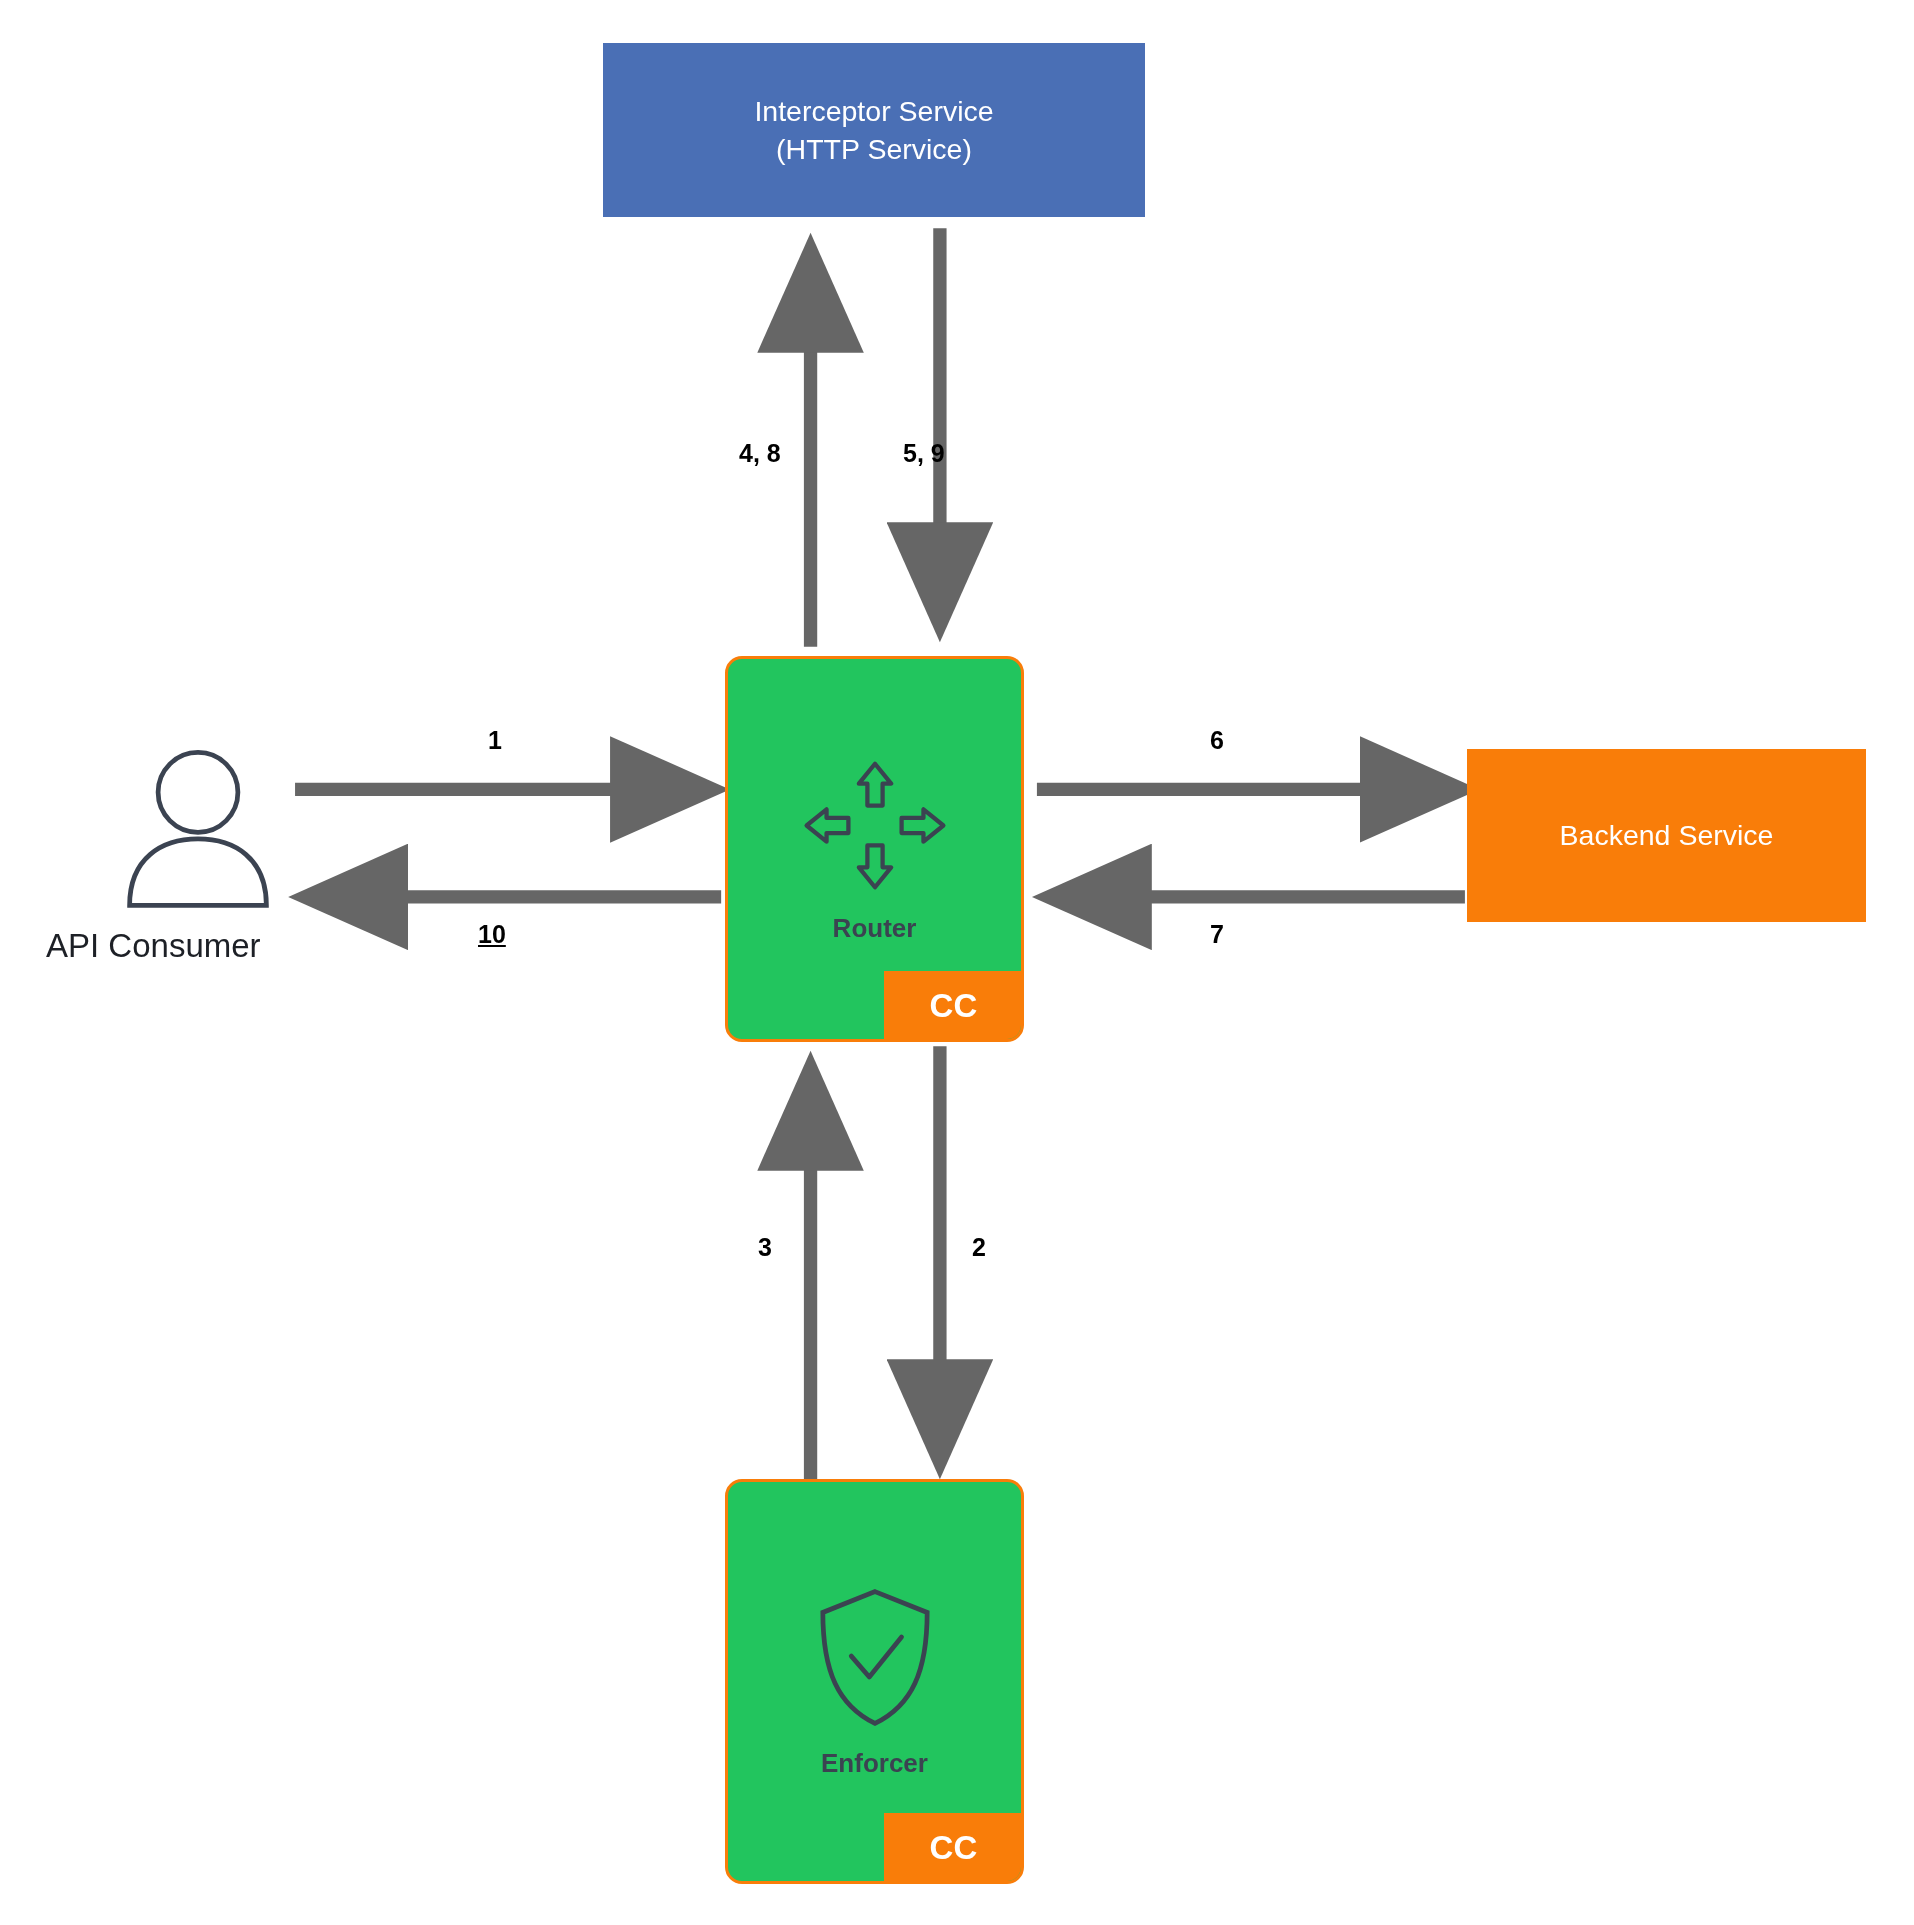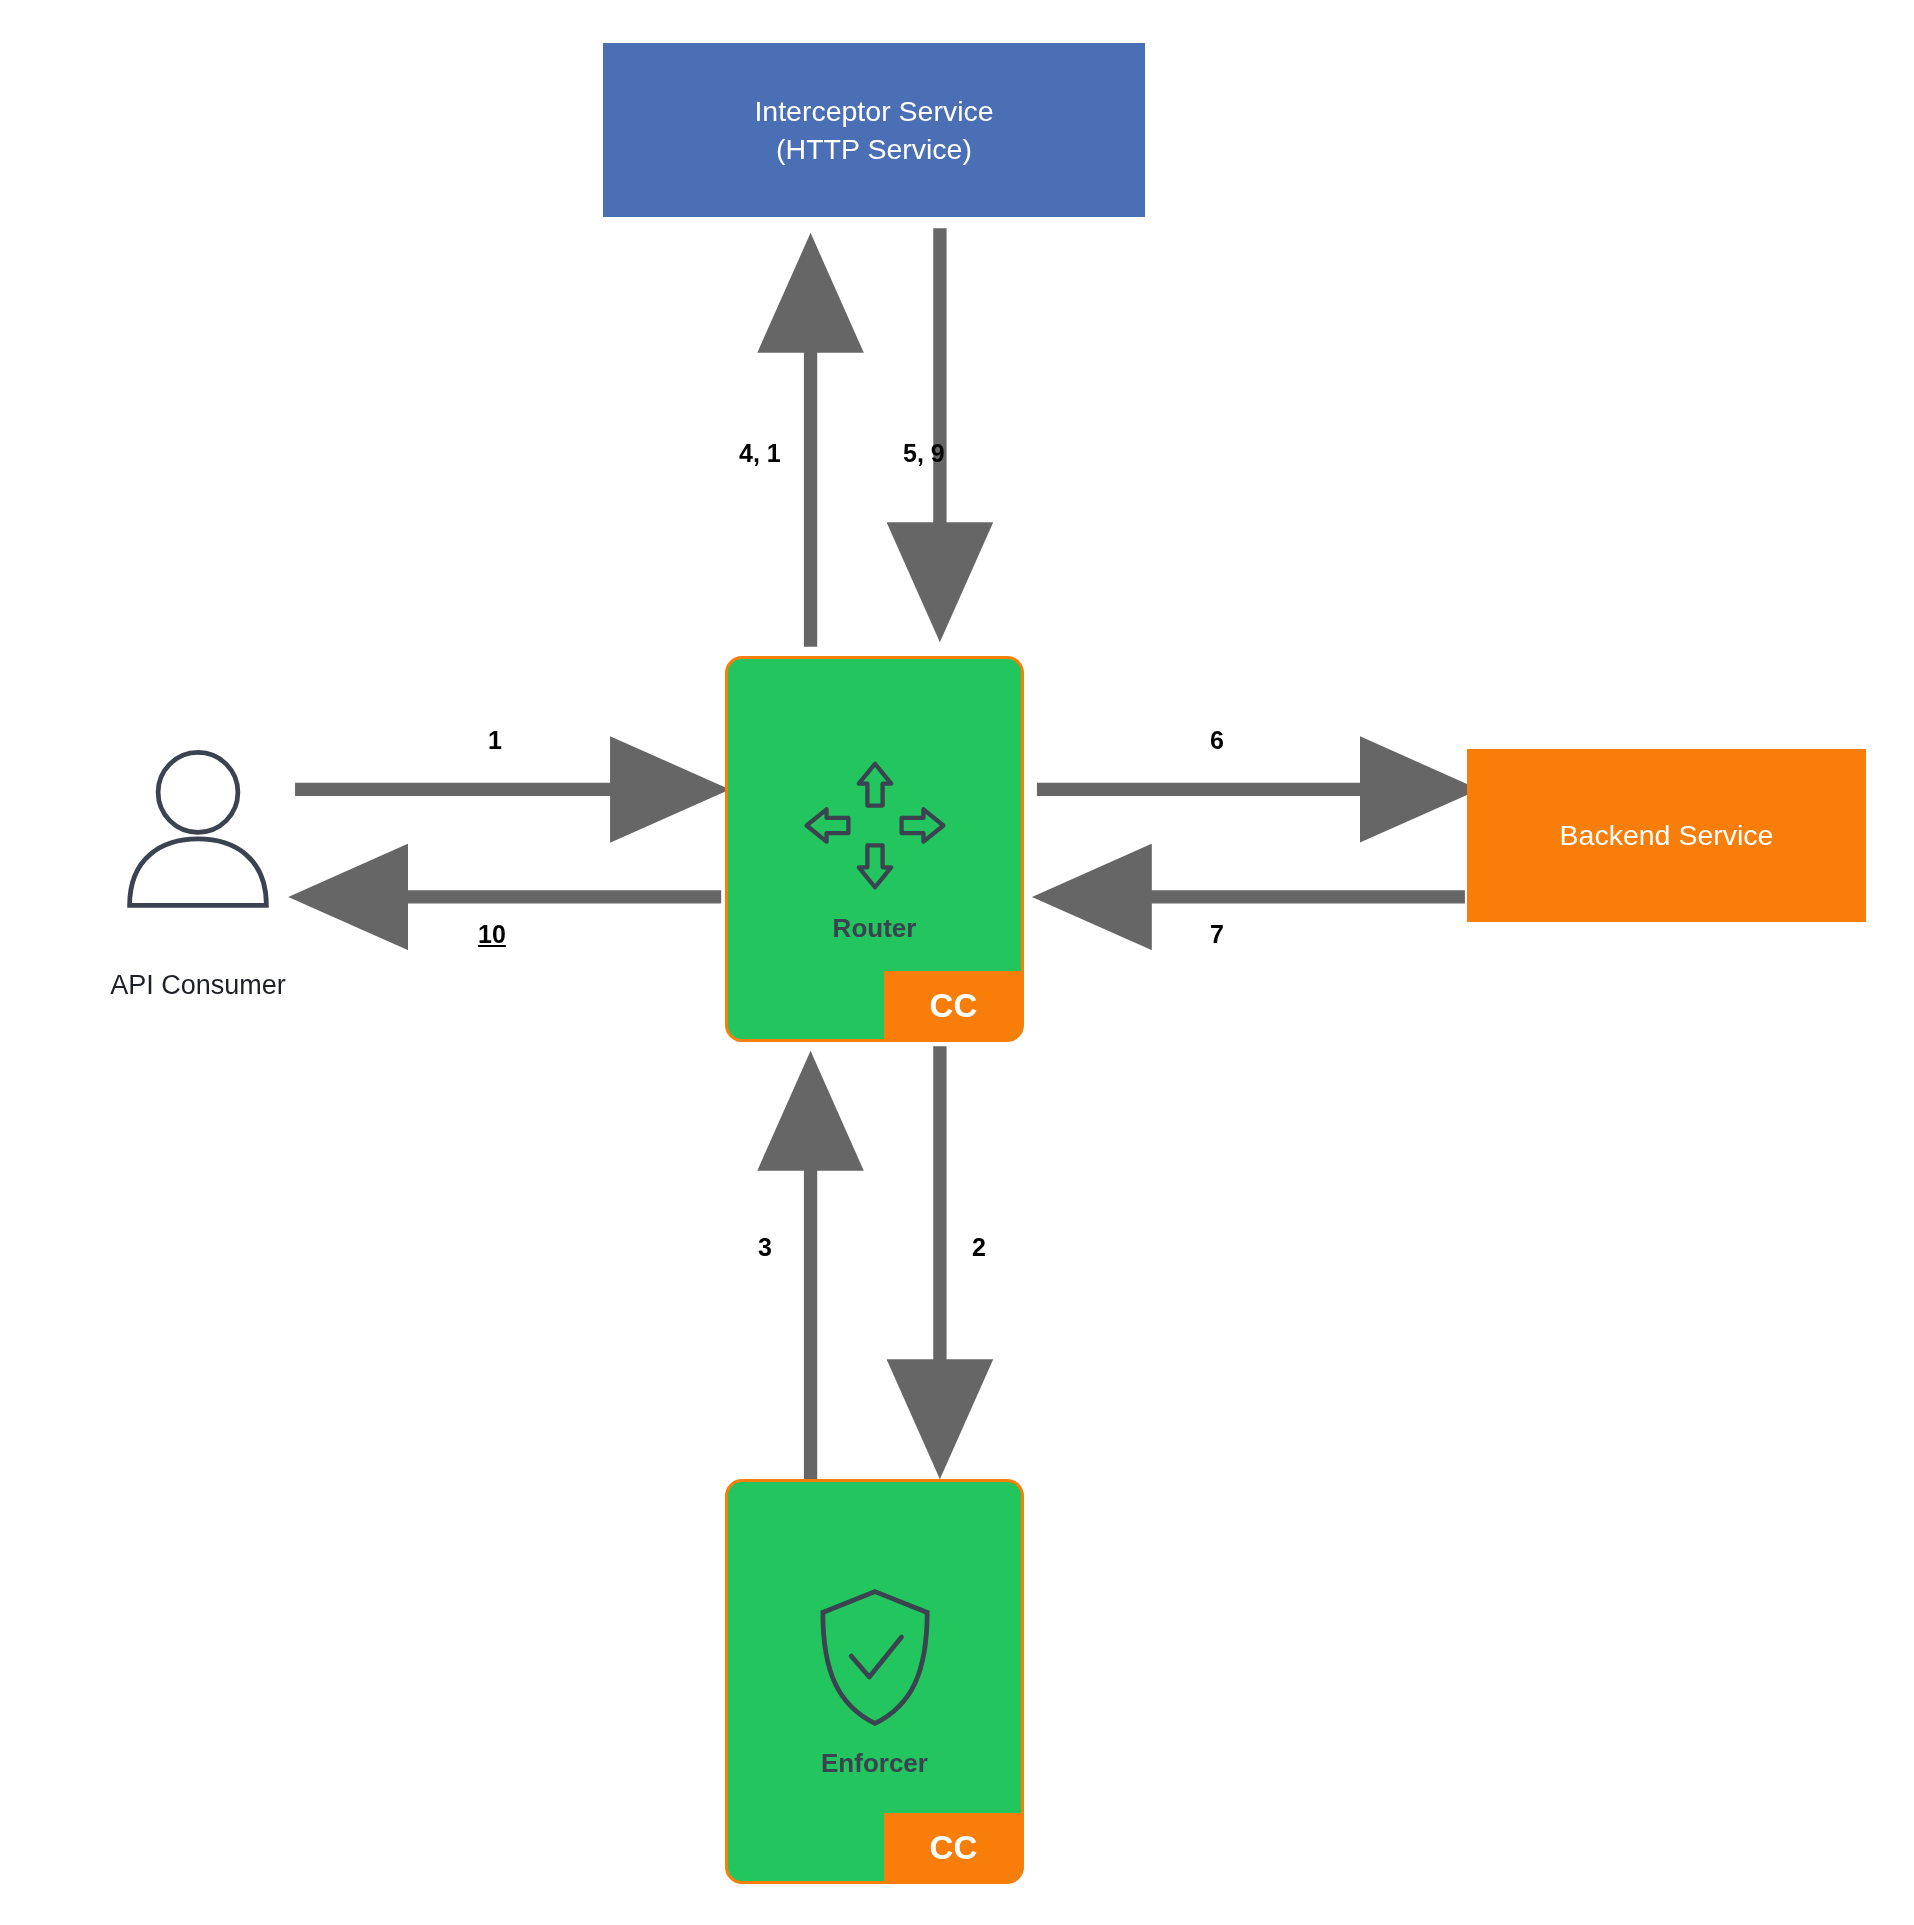--- a/index.html
+++ b/index.html
@@ -77,25 +77,24 @@
   }
   .arrow-label {
     position: absolute;
     font-size: 25px;
     font-weight: bold;
     color: #000000;
     white-space: nowrap;
   }
   .node-label {
     position: absolute;
-    font-size: 27px;
+    font-size: 33px;
     color: #1d2026;
     white-space: nowrap;
-    text-align: center;
-    margin-top: 43px;
+    text-align: left;
   }
   svg.arrows {
     position: absolute;
     left: 0;
     top: 0;
     width: 1915px;
     height: 1926px;
     pointer-events: none;
   }
 </style>
@@ -172,21 +171,21 @@
   <div class="node" style="left:103px; top:742px; width:190px; height:171px;">
     <span>
       <svg width="190" height="171" viewBox="0 0 200 180">
         <circle cx="100" cy="53" r="42" fill="none" stroke="#3b4351" stroke-width="5"></circle>
         <path d="M28 172 C28 122 62 102 100 102 C138 102 172 122 172 172 Z" fill="none" stroke="#3b4351" stroke-width="5"></path>
       </svg>
     </span>
   </div>
   <div class="node-label" style="left:46px; top:927px; width:304px;">API Consumer</div>
 
-  <div class="arrow-label" style="left:739px; top:439px;">4, 1</div>
+  <div class="arrow-label" style="left:739px; top:439px;">4, 8</div>
   <div class="arrow-label" style="left:903px; top:439px;">5, 9</div>
   <div class="arrow-label" style="left:488px; top:726px;">1</div>
   <div class="arrow-label" style="left:478px; top:920px;text-decoration:underline;">10</div>
   <div class="arrow-label" style="left:1210px; top:726px;">6</div>
   <div class="arrow-label" style="left:1210px; top:920px;">7</div>
   <div class="arrow-label" style="left:758px; top:1233px;">3</div>
   <div class="arrow-label" style="left:972px; top:1233px;">2</div>
 
 </div>
 

